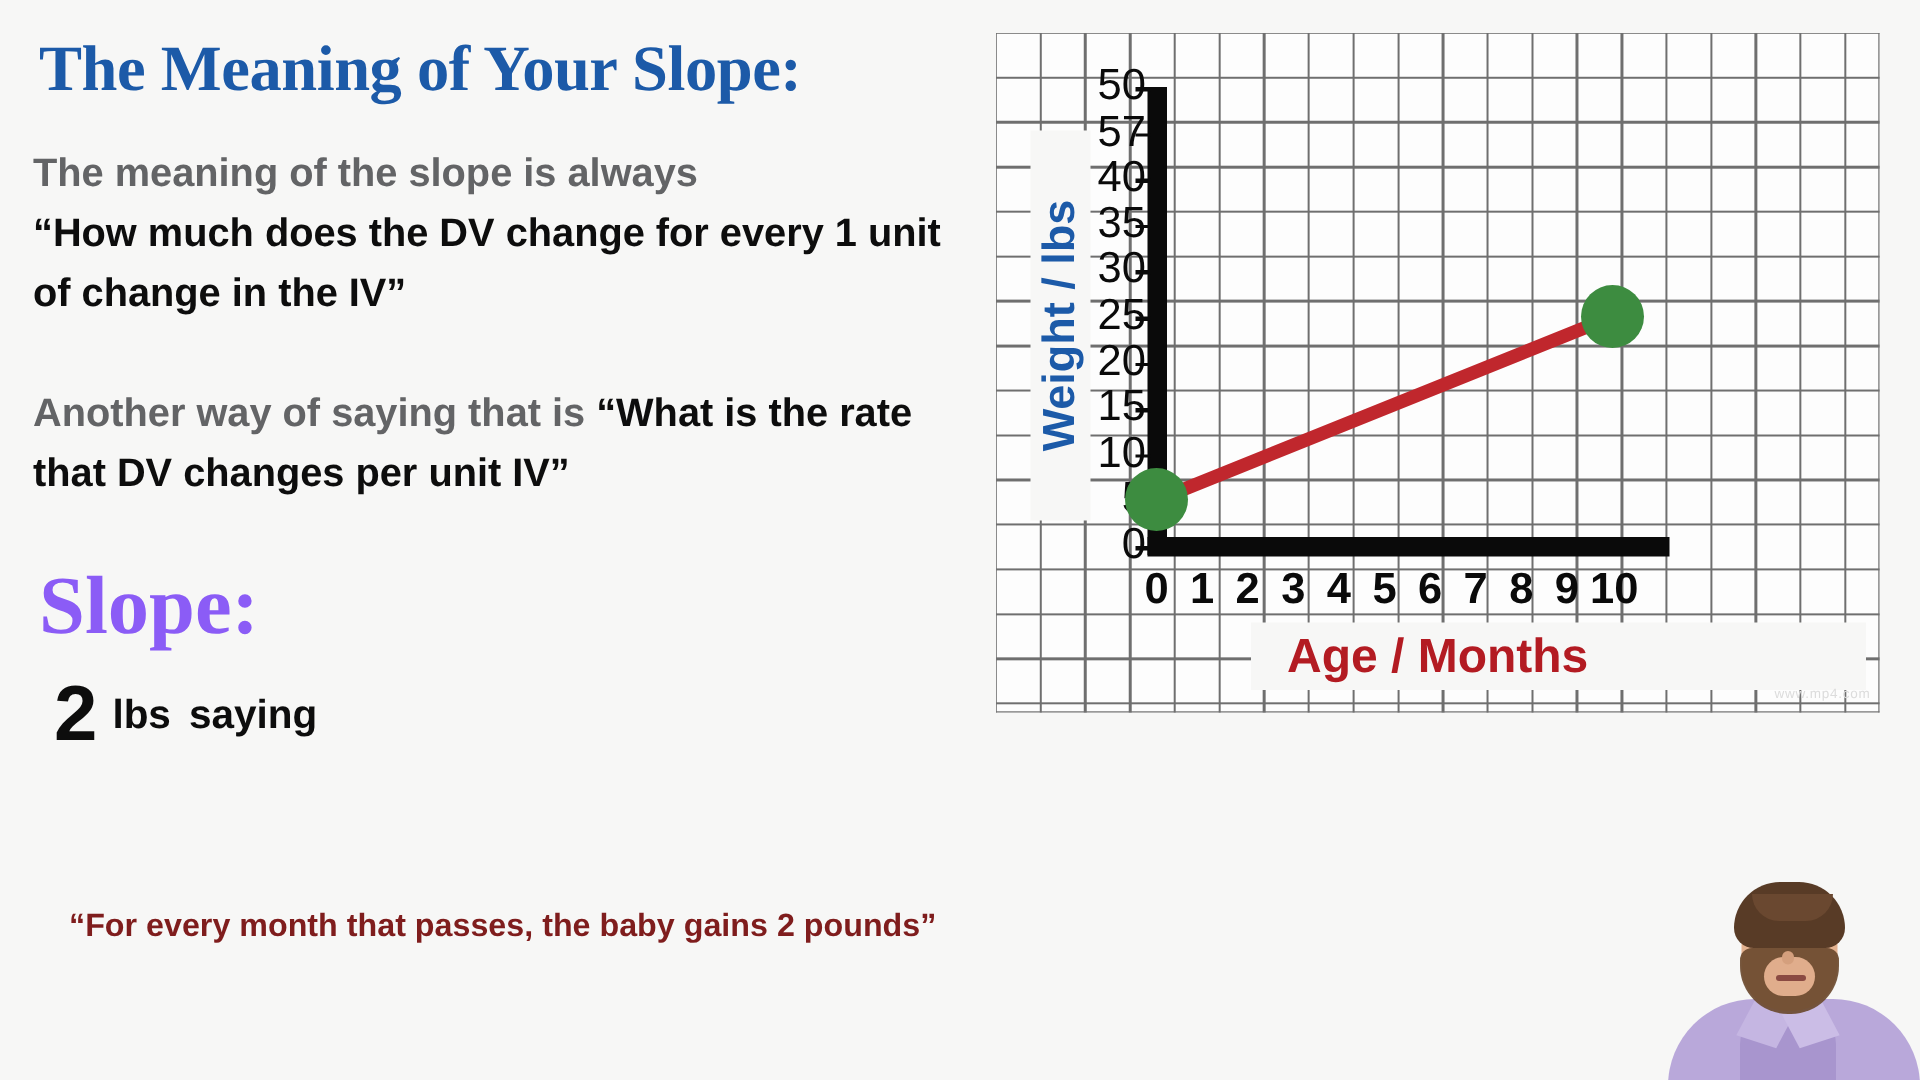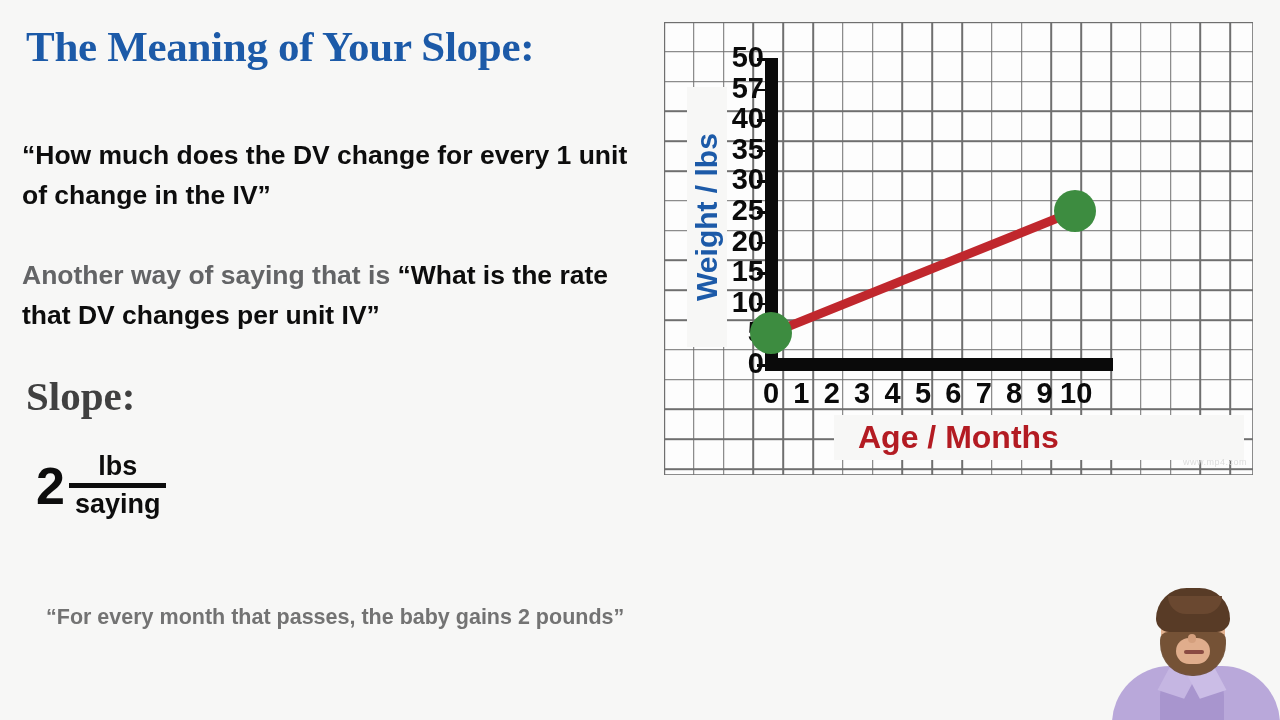--- a/index.html
+++ b/index.html
@@ -23,41 +23,41 @@
 
   .para { position:absolute; left:22px; font-size:26.5px; line-height:40px; }
   .para1 { top:95px; width:620px; }
   .para2 { top:255px; width:620px; }
   .gray { color:#636466; font-weight:bold; }
   .blk  { color:#0d0d0d; font-weight:bold;margin-top:26px; }
 
   .slope-head {
     position:absolute; left:26px; top:372px;
     font-family:"Liberation Serif", serif;
-    font-weight:bold; font-size:41px; color:#404040;
+    font-weight:bold; font-size:55px; color:#8b5cf6;
   }
 
   #slope-fraction {
     position:absolute; left:36px; top:450px;
     display:flex; align-items:center;
     color:#0d0d0d; font-weight:bold;
   }
   #slope-fraction .coef { font-size:52px; line-height:52px; margin-right:4px; }
-  #slope-fraction .frac { display:flex; flex-direction:column; align-items:center; }
+  #slope-fraction .frac { display:flex; flex-direction:row; align-items:center; }
   #slope-fraction .num, #slope-fraction .den { font-size:27px; line-height:33px; padding:0 6px; }
   #slope-fraction .bar { width:100%; height:5px; background:#0d0d0d; }
 
   .meaning-head {
     position:absolute; left:22px; top:546px;
     font-family:"Liberation Serif", serif;
     font-weight:bold; font-size:41px; color:#1c5aa8;
   }
   .meaning-line {
     position:absolute; left:46px;
-    font-size:21.5px; font-weight:bold; color:#737373; white-space:nowrap;
+    font-size:21.5px; font-weight:bold; color:#7f1d1d; white-space:nowrap;
   }
   .ml1 { top:605px; }
   .ml2 { top:646px; }
 
   
   #chart {
     position:absolute; left:664px; top:22px; width:589px; height:453px;
     background:
       repeating-linear-gradient(to right,  #6f6f6f 0 1.6px, rgba(0,0,0,0) 1.6px 29.8px),
       repeating-linear-gradient(to bottom, #6f6f6f 0 1.6px, rgba(0,0,0,0) 1.6px 29.8px),
@@ -72,21 +72,21 @@
   }
   #x-axis-bar {
     position:absolute; left:101px; top:336px; width:348px; height:13px;
     background:#0a0a0a;
   }
 
   
   #y-tick-labels { position:absolute; left:44px; top:0; width:56px; height:100%; }
   #y-tick-labels span {
     position:absolute; right:0; width:56px; text-align:right;
-    font-size:29px; font-weight:bold; color:#0a0a0a; line-height:29px;
+    font-size:29px; font-weight:normal; color:#0a0a0a; line-height:29px;
   }
 
   
   .ytick { position:absolute; left:93px; width:10px; height:2.5px; background:#0a0a0a; }
 
   
   #x-tick-labels { position:absolute; left:0; top:357px; width:100%; height:40px; }
   #x-tick-labels span {
     position:absolute; width:30px; text-align:center;
     font-size:29px; font-weight:bold; color:#0a0a0a; line-height:29px;
@@ -175,21 +175,21 @@
   #presenter .nose  { position:absolute; left:108px; top:68px; width:8px; height:9px; background:#d49f7d; border-radius:4px; }
 </style>
 </head>
 <body>
 
 <div id="left-col">
 
   <div class="slide-title">The Meaning of Your Slope:</div>
 
   <div class="para para1">
-    <br>
+    <span class="gray">The meaning of the slope is always</span><br>
     <span class="blk">“How much does the DV change for every 1 unit of change in the IV”</span>
   </div>
 
   <div class="para para2">
     <span class="gray">Another way of saying that is </span><span class="blk">“What is the rate that DV changes per unit IV”</span>
   </div>
 
   <div class="slope-head">Slope:</div>
 
   <div id="slope-fraction">

